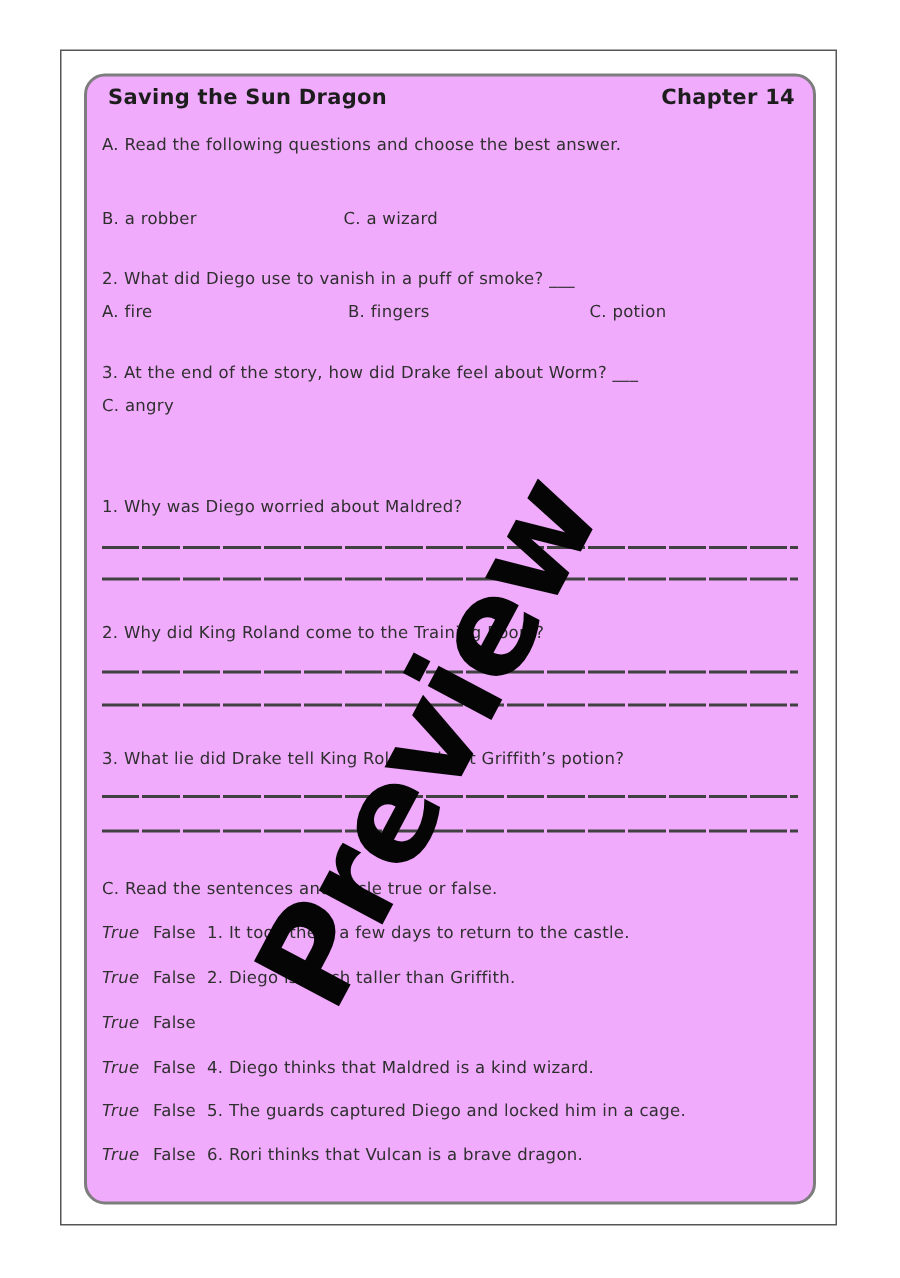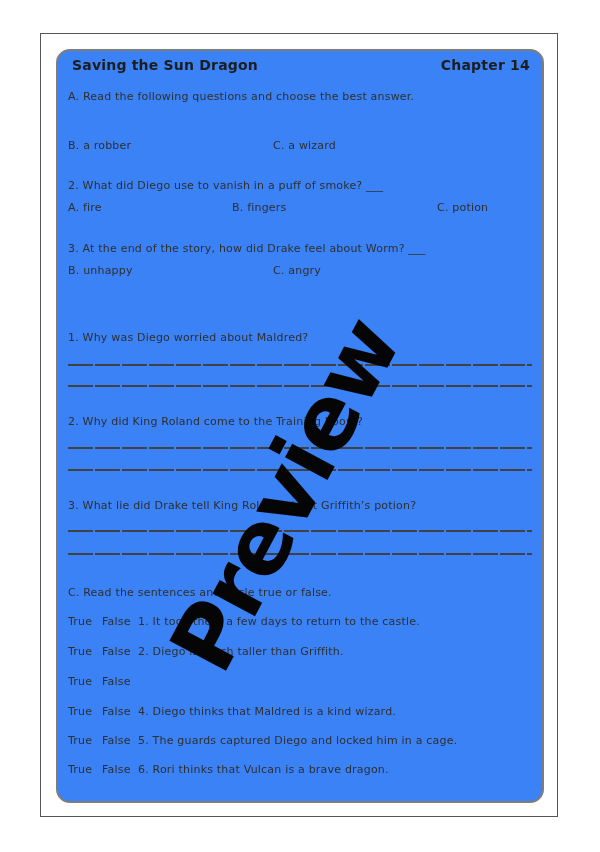--- a/index.html
+++ b/index.html
@@ -20,21 +20,21 @@
     width:518px; height:784px;
     background:#ffffff;
     border:1px solid #565656;
   }
   .sheet {
     position:absolute;
     left:15px; top:15px;
     width:488px; height:754px;
     border:2px solid #7d7d7d;
     border-radius:14px;
-    background:#3b82f6;
+    background:#f0abfc;
   }
   .abs { position:absolute; left:10px; right:10px; }
   .txt {
     font-size:11px;
     line-height:13px;
     letter-spacing:0.2px;
     color:#2f2f2f;
     white-space:nowrap;
   }
   .header-row {
@@ -47,30 +47,30 @@
   .title-text {
     font-size:14px;
     font-weight:bold;
     color:#1d1d1d;
     letter-spacing:0.2px;
     white-space:nowrap;
   }
   .opts-row { display:flex; }
   .opt-c1 { width:164px; }
   .opt-c2 { width:161px; }
-  .opt-c3 { flex:1;margin-left:44px; }
+  .opt-c3 { flex:1; }
   .ans-line {
     position:absolute;
     left:10px;
     width:464px;
     height:1.5px;
     background:repeating-linear-gradient(to right, #414141 0 25px, rgba(0,0,0,0) 25px 27px);
   }
   .tf-row { display:flex; }
-  .tf-true  { width:34px; }
+  .tf-true  { width:34px;font-style:italic; }
   .tf-false { width:36px; }
   .tf-text  { flex:1; }
   .watermark {
     position:absolute;
     left:244px; top:461px;
     transform:translate(-50%,-50%) rotate(-62deg);
     font-size:88px;
     font-weight:bold;
     letter-spacing:-2px;
     color:#050505;
@@ -100,21 +100,20 @@
 
       <div class="abs txt" style="top:128px">2. What did Diego use to vanish in a puff of smoke? ___</div>
       <div class="abs txt opts-row" style="top:150px">
         <span class="opt-c1">A. fire</span>
         <span class="opt-c2">B. fingers</span>
         <span class="opt-c3">C. potion</span>
       </div>
 
       <div class="abs txt" style="top:191px">3. At the end of the story, how did Drake feel about Worm? ___</div>
       <div class="abs txt opts-row" style="top:213px">
-        <span class="opt-c2">B. unhappy</span>
         <span class="opt-c3">C. angry</span>
       </div>
 
 
       <div class="abs txt" style="top:280px">1. Why was Diego worried about Maldred?</div>
       <div class="ans-line" style="top:313px"></div>
       <div class="ans-line" style="top:334px"></div>
 
       <div class="abs txt" style="top:364px">2. Why did King Roland come to the Training Room?</div>
       <div class="ans-line" style="top:396px"></div>

